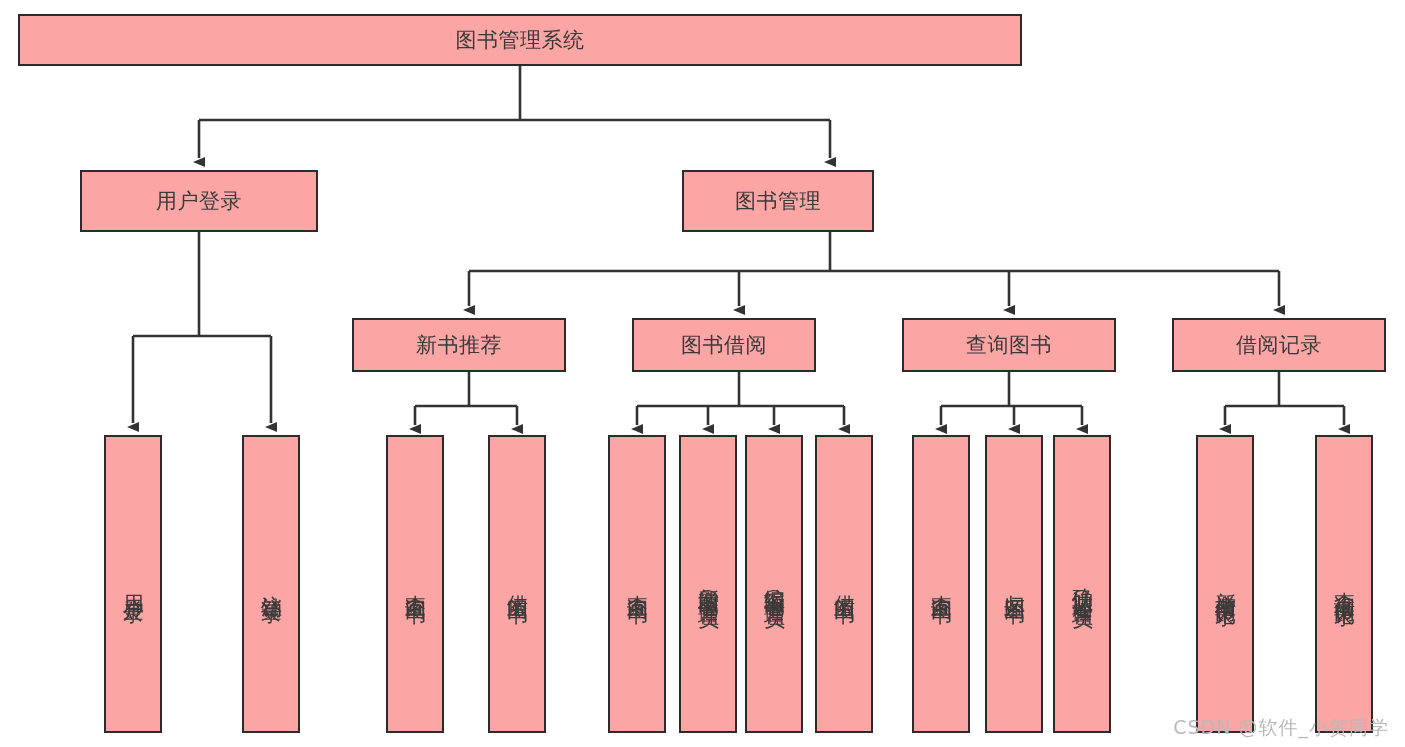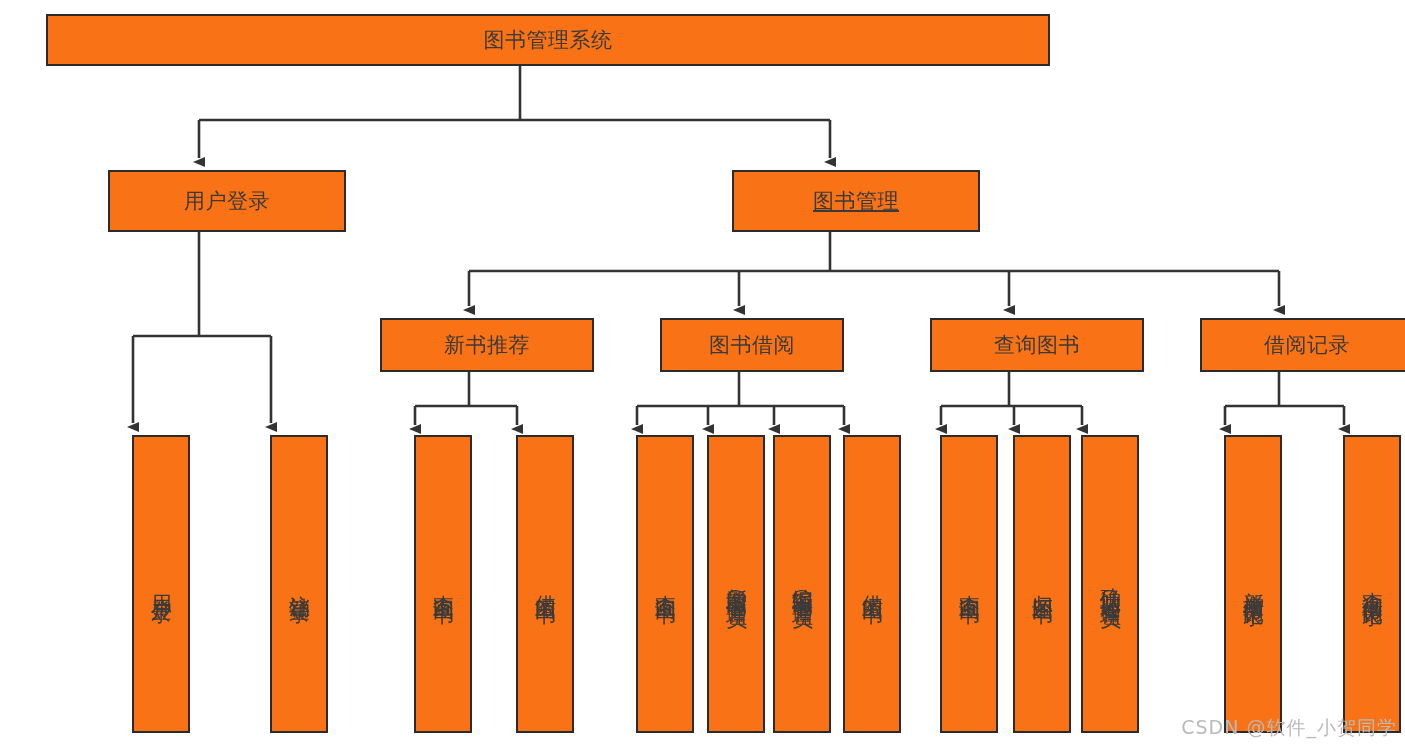--- a/index.html
+++ b/index.html
@@ -21,28 +21,27 @@
     position: absolute;
     left: 0;
     top: 0;
     width: 1405px;
     height: 747px;
   }
   .node {
     position: absolute;
     box-sizing: border-box;
     border: 2.5px solid #2b2b2b;
-    background: #f97316;
+    background: #fca5a5;
     color: #3a3a3a;
     display: flex;
     align-items: center;
     justify-content: center;
     text-align: right;
     line-height: 1.18;
-    margin-left: 28px;
   }
   .node.horiz {
     font-size: 21px;
     letter-spacing: 0.5px;
   }
   .node.vert {
     font-size: 21px;
     writing-mode: vertical-rl;
     text-orientation: upright;
     letter-spacing: 3px;
@@ -51,21 +50,21 @@
     padding: 4px 0;
   }
   .node.vert .txt {
     writing-mode: vertical-rl;
     text-orientation: upright;
     white-space: normal;
     max-height: 100%;
   }
   .watermark {
     position: absolute;
-    right: 8px;
+    right: 16px;
     bottom: 6px;
     font-size: 19px;
     color: #b9b9b9;
     letter-spacing: 1px;
     white-space: nowrap;
     pointer-events: none;
   }
 </style>
 </head>
 <body>
@@ -115,21 +114,21 @@
       </g>
   </svg>
 
   <div id="nodes-layer">
       <div class="node horiz" style="left: 18px; top: 14px; width: 1004px; height: 52px;">
         <span class="txt">图书管理系统</span>
       </div>
       <div class="node horiz" style="left: 80px; top: 170px; width: 238px; height: 62px;">
         <span class="txt">用户登录</span>
       </div>
-      <div class="node horiz" style="left: 704px; top: 170px; width: 248px; height: 62px; text-decoration: underline;">
+      <div class="node horiz" style="left: 682px; top: 170px; width: 192px; height: 62px;">
         <span class="txt">图书管理</span>
       </div>
       <div class="node horiz" style="left: 352px; top: 318px; width: 214px; height: 54px;">
         <span class="txt">新书推荐</span>
       </div>
       <div class="node horiz" style="left: 632px; top: 318px; width: 184px; height: 54px;">
         <span class="txt">图书借阅</span>
       </div>
       <div class="node horiz" style="left: 902px; top: 318px; width: 214px; height: 54px;">
         <span class="txt">查询图书</span>

